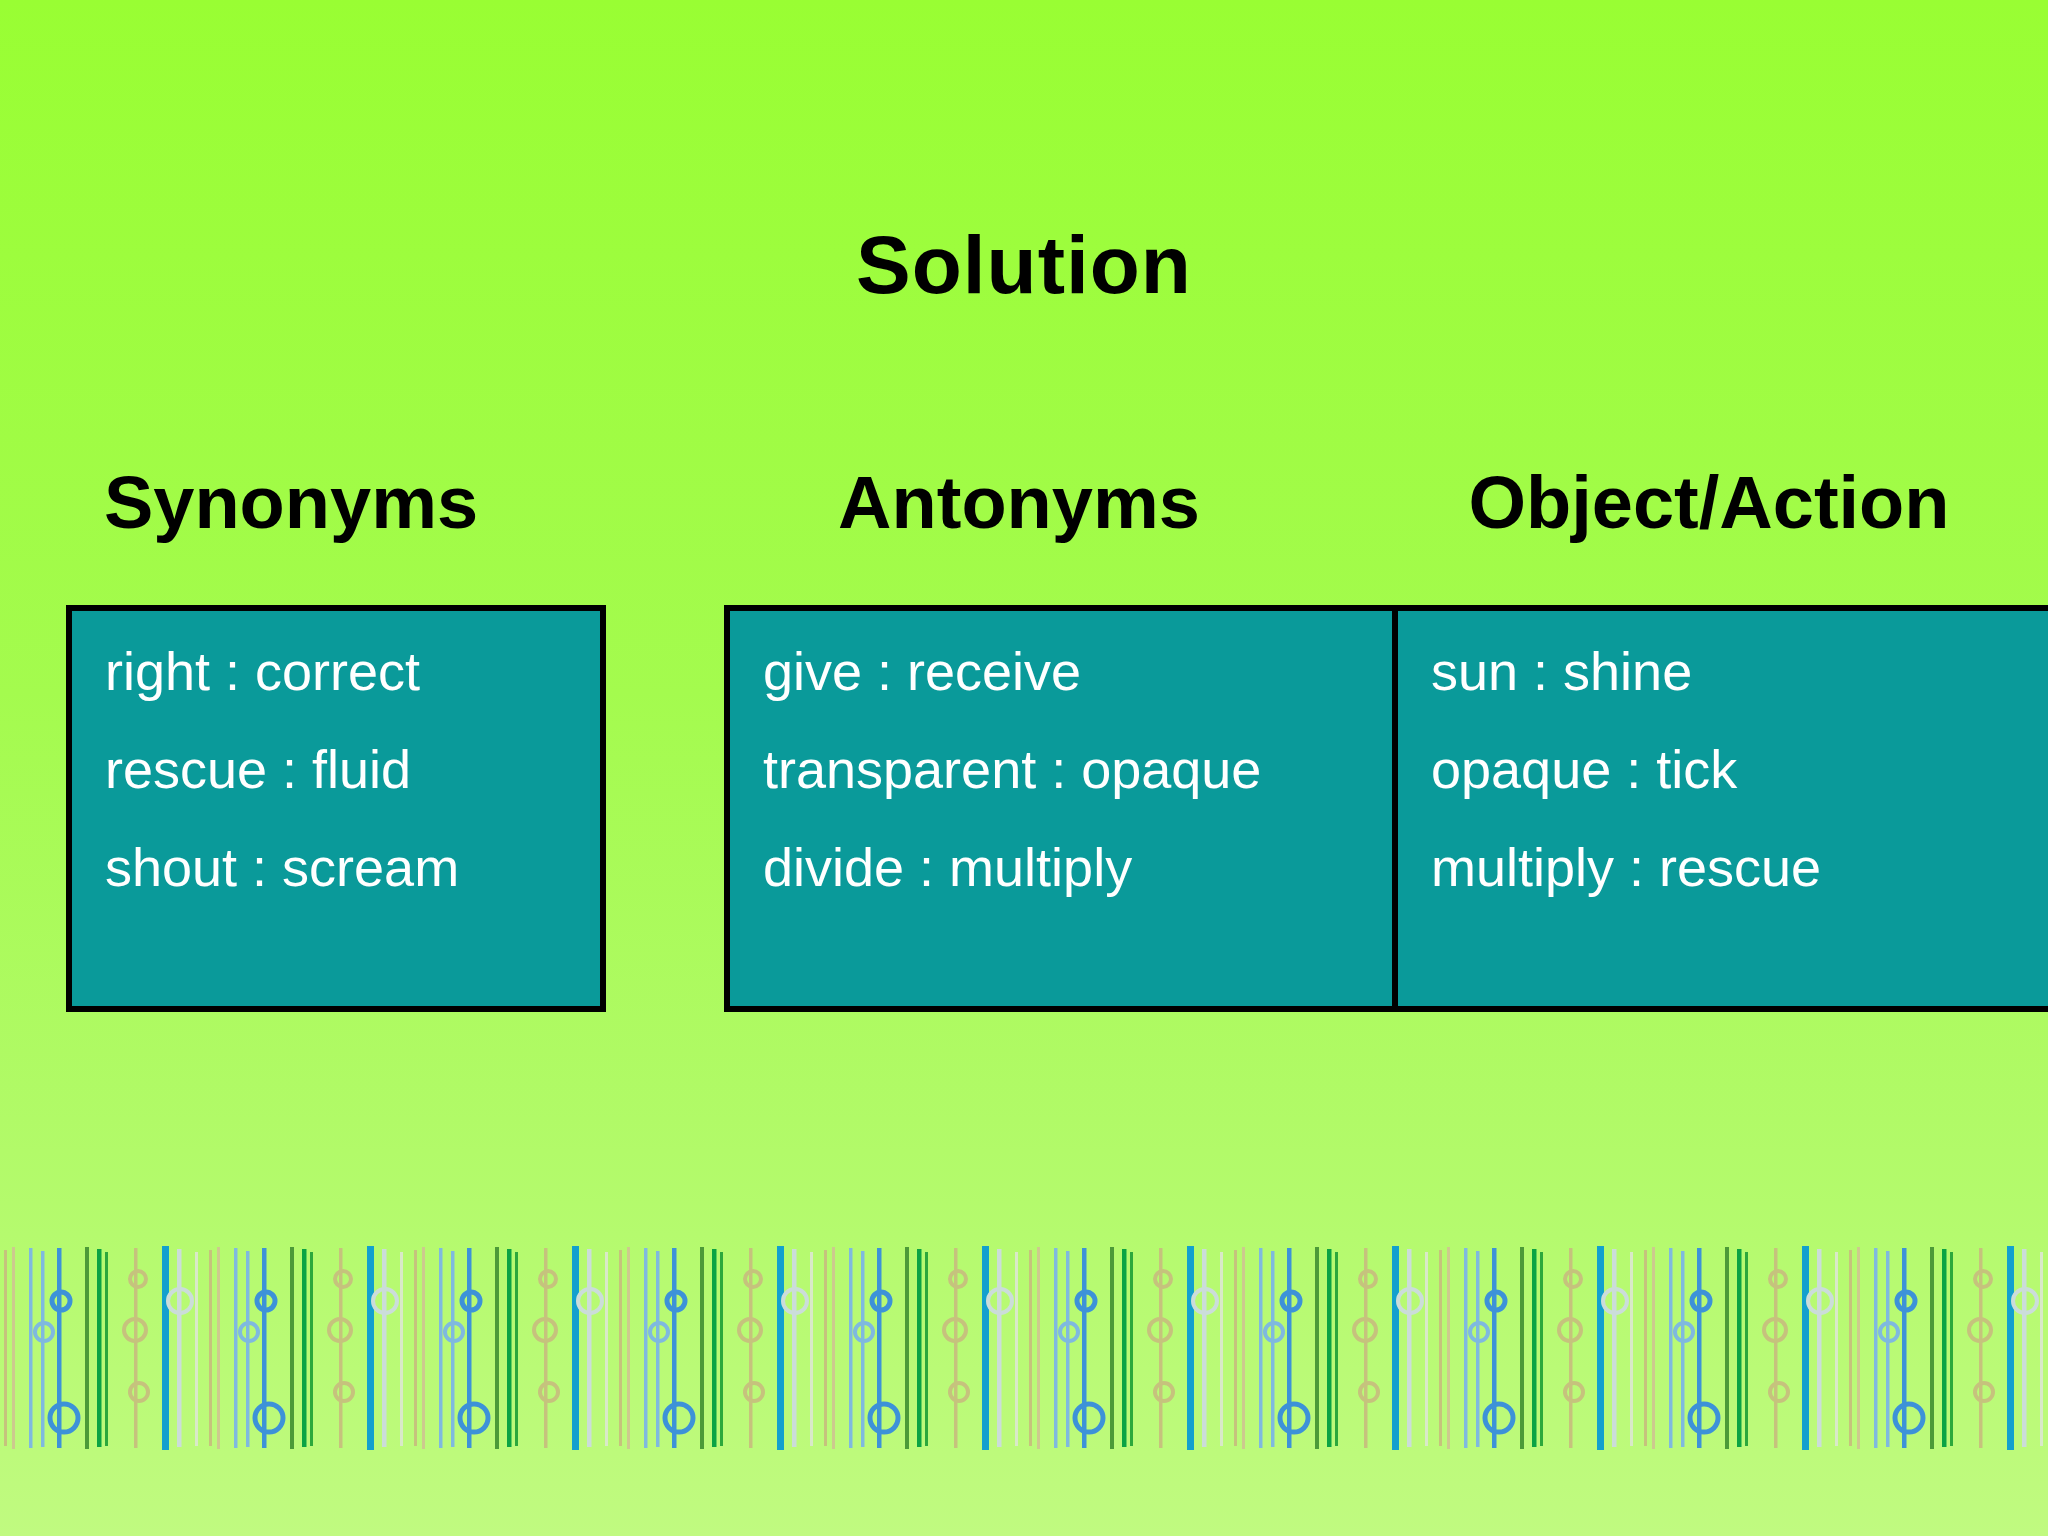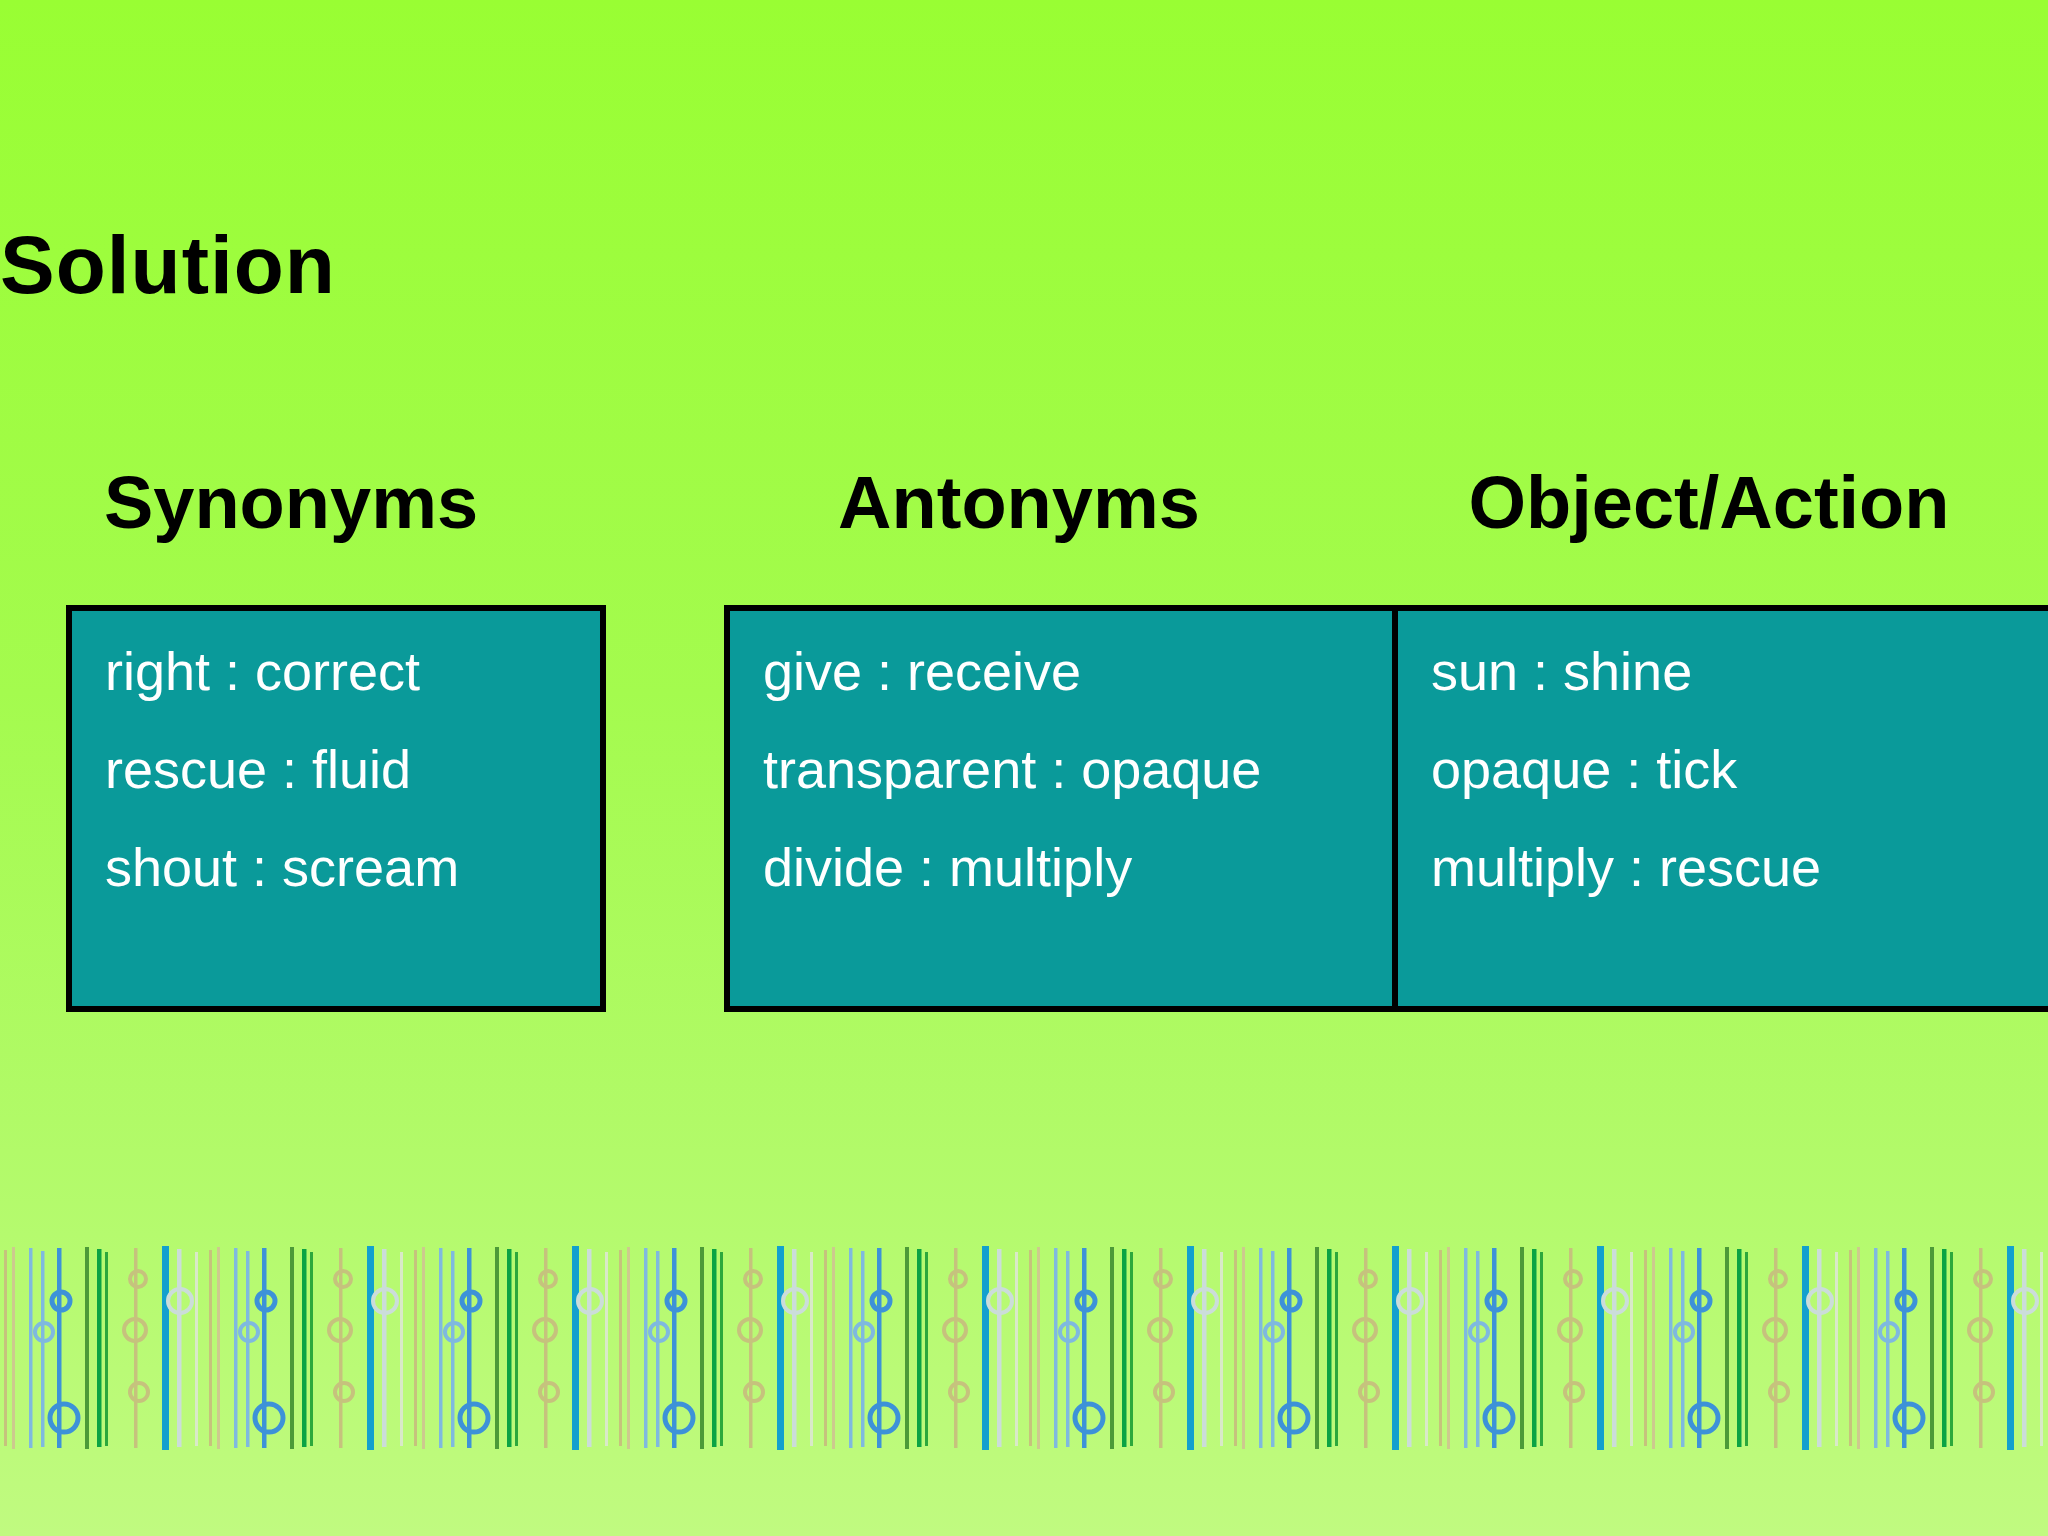--- a/index.html
+++ b/index.html
@@ -14,21 +14,21 @@
     overflow: hidden;
     font-family: "Liberation Sans", sans-serif;
     background: linear-gradient(180deg, #99fe33 0%, #a4fb4e 45%, #b2fa69 75%, #c0fa80 100%);
   }
   .slide-title {
     position: absolute;
     top: 218px;
     left: 0;
     width: 2048px;
     margin: 0;
-    text-align: left;
+    text-align: center;
     font-size: 82px;
     font-weight: bold;
     color: #000000;
     letter-spacing: 1px;
   }
   .column {
     position: absolute;
     top: 448px;
   }
   .column-1 { left: 66px;   width: 540px; }

